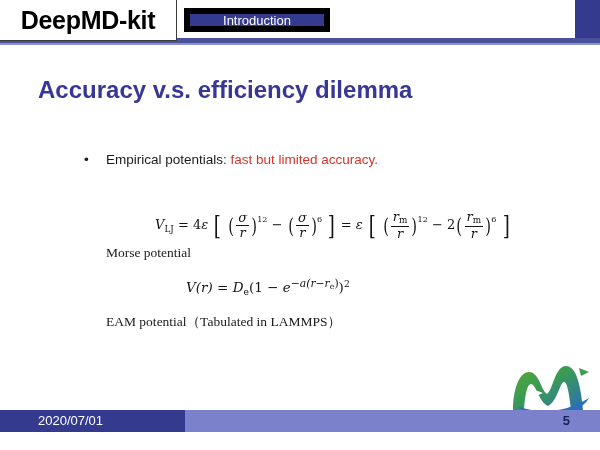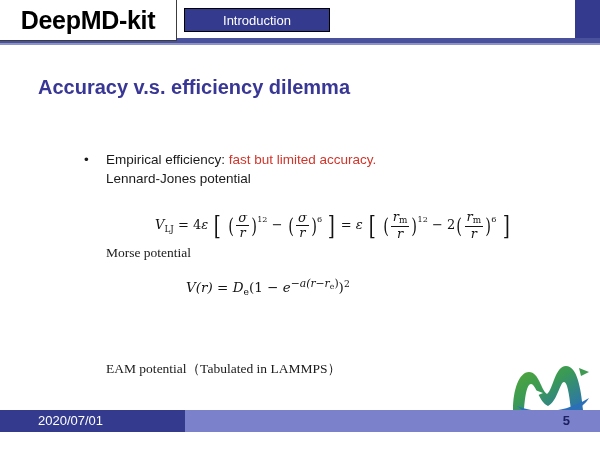--- a/index.html
+++ b/index.html
@@ -76,38 +76,38 @@
     letter-spacing: -0.3px;
     white-space: nowrap;
   }
   .section-tab {
     position: absolute;
     left: 184px;
     top: 8px;
     width: 146px;
     height: 24px;
     background: #343b8f;
-    border: 1px solid #000000;
+    border: 6px solid #000000;
     box-sizing: border-box;
     display: flex;
     align-items: center;
     justify-content: center;
   }
   .section-tab-label {
     color: #ffffff;
     font-size: 13px;
     white-space: nowrap;
   }
 
   
   .slide-title {
     position: absolute;
     left: 38px;
     top: 76px;
-    font-size: 20px;
+    font-size: 24px;
     font-weight: bold;
     color: #393795;
     white-space: nowrap;
   }
 
   
   .bullet-row {
     position: absolute;
     left: 84px;
     top: 150px;
@@ -132,21 +132,21 @@
   }
 
   .sub-label {
     position: absolute;
     font-size: 13.5px;
     color: #1a1a1a;
     white-space: nowrap;
     font-family: Liberation Serif, serif;
   }
   .label-morse { left: 106px; top: 245px; }
-  .label-eam   { left: 106px; top: 313px; margin-top: 47px; }
+  .label-eam   { left: 106px; top: 313px; }
 
   
   .formula {
     position: absolute;
     font-family: "DejaVu Serif", serif;
     color: #131313;
     white-space: nowrap;
   }
   .formula-lj {
     left: 155px;
@@ -310,22 +310,21 @@
 
   <div class="section-tab">
     <span class="section-tab-label">Introduction</span>
   </div>
 
   <div class="slide-title">Accuracy v.s. efficiency dilemma</div>
 
   <div class="bullet-row">
     <span class="bullet-dot">•</span>
     <div class="bullet-body">
-      <span>Empirical efficiency: </span><span class="accent-red">fast but limited accuracy.</span><br>
-      <span>Lennard-Jones potential</span>
+      <span>Empirical potentials: </span><span class="accent-red">fast but limited accuracy.</span><br>
     </div>
   </div>
 
   <div class="formula formula-lj">
     <span class="mvar">V</span><span class="sub">LJ</span>
     <span>=</span>
     <span>4</span><span class="mvar">ε</span>
     <span class="bigpar">[</span>
     <span class="medpar">(</span><span class="frac"><span class="num mvar">σ</span><span class="den mvar">r</span></span><span class="medpar">)</span><span class="sup-after">12</span>
     <span>−</span>

